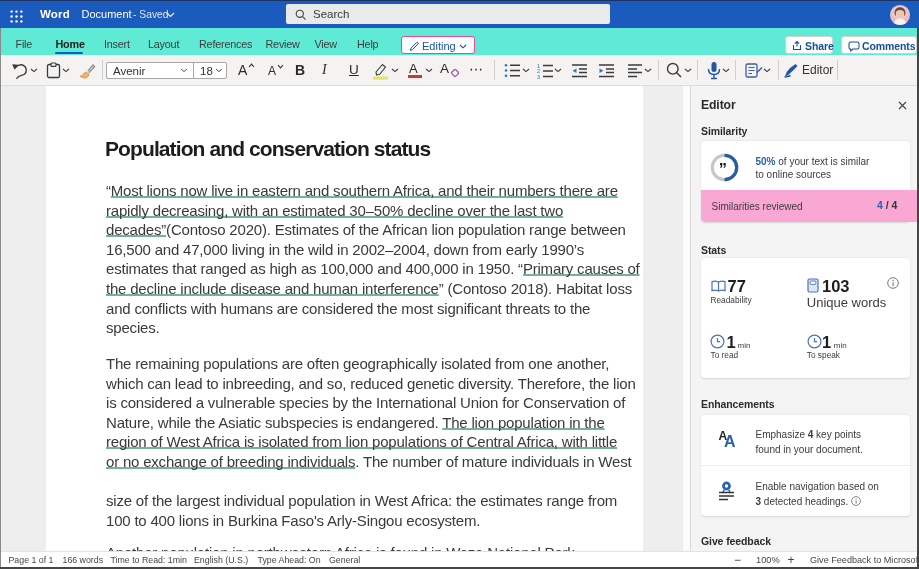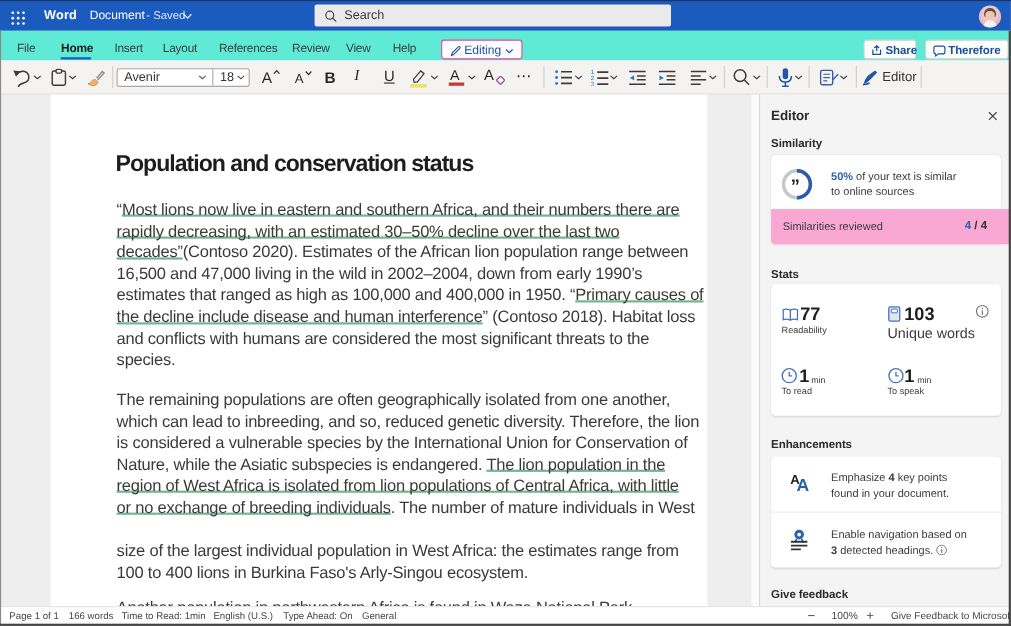--- a/index.html
+++ b/index.html
@@ -121,21 +121,21 @@
       <path d="M1.5 5 V9.5 H8.5 V5" stroke="#174f9e" stroke-width="1.1" fill="none"></path>
       <path d="M5 6.5 L5 1.8 M5 1.5 L2.8 3.6 M5 1.5 L7.2 3.6" stroke="#174f9e" stroke-width="1.1" fill="none"></path>
       <path d="M5 1.5 L9.5 1.5 M9.5 1.5 L9.5 4.5" stroke="#174f9e" stroke-width="0" fill="none"></path>
     </svg>
     <span class="abs" style="left:19px;top:2.5px">Share</span>
   </div>
   <div class="btn" style="left:841px;width:76px">
     <svg class="abs" style="left:6px;top:3.5px" width="12" height="11">
         <path d="M2.8 1 H9.2 Q11 1 11 2.8 V6.2 Q11 8 9.2 8 H5 L2.6 10 V8 Q1 8 1 6.2 V2.8 Q1 1 2.8 1 Z" stroke="#174f9e" stroke-width="1.05" fill="none" stroke-linejoin="round"></path>
       </svg>
-    <span class="abs" style="left:20px;top:2.5px">Therefore</span>
+    <span class="abs" style="left:20px;top:2.5px">Comments</span>
   </div>
 </div>
 
 <div class="toolbar" id="toolbar">
   <svg class="abs" style="left:11px;top:7px" width="18" height="17">
     <path d="M3.8 6 Q7.5 1.8 11.5 3 Q15.3 4.3 15.2 8.5 Q15.1 12.6 10.5 13.4 Q7 14 5.5 16.8" stroke="#3b3b3b" stroke-width="1.35" fill="none"></path>
     <path d="M1.2 2.2 L7.3 2.8 L3.6 7.8 Z" fill="#3b3b3b"></path>
   </svg>
   <svg class="abs" style="left:30px;top:13px" width="8" height="5">
       <path d="M1 1 L4 3.6 L7 1" stroke="#3b3b3b" stroke-width="1.1" fill="none"></path>

